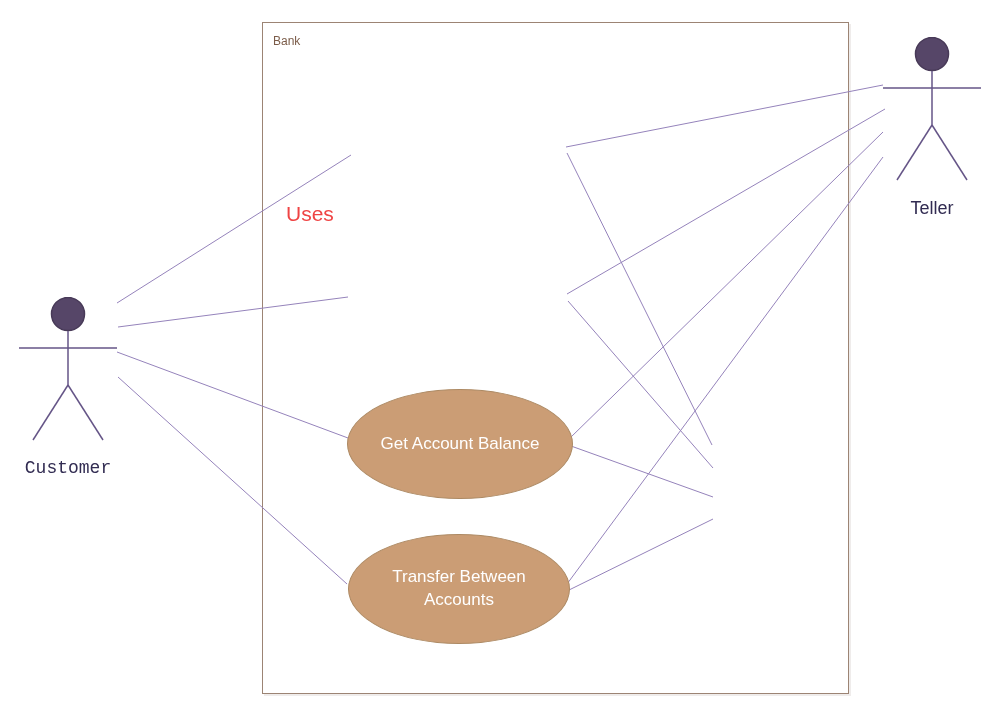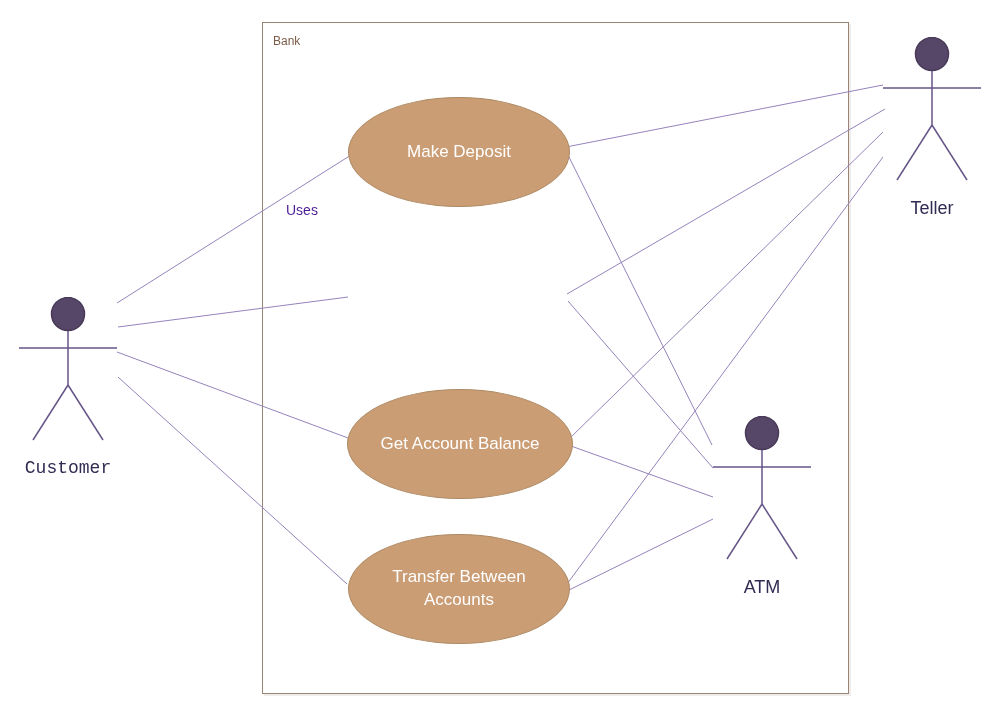--- a/index.html
+++ b/index.html
@@ -34,21 +34,21 @@
   .actor { position:absolute; width:100px; text-align:center; }
   .actor-customer { left:18px;  top:297px;font-family:Liberation Mono, monospace; }
   .actor-teller   { left:882px; top:37px;  }
   .actor-atm      { left:712px; top:416px; }
   .actor-figure { display:block; }
   .actor-figure line { stroke:#655587; stroke-width:1.5; }
   .actor-figure circle { fill:#564668; stroke:#483a58; stroke-width:1.5; }
   .actor-label { margin-top:16px; font-size:18px; color:#322c52; white-space:nowrap; }
   
   .uses-label {
-    position:absolute; left:286px; top:202px; font-size:14px; color:#4c1d95;
+    position:absolute; left:286px; top:202px; font-size:21px; color:#ef4444;
   }
 </style>
 </head>
 <body>
 
 <div class="canvas">
 
   <div class="boundary"></div>
   <div class="boundary-label">Bank</div>
 
@@ -62,23 +62,20 @@
       <line x1="570" y1="438" x2="883" y2="132" stroke="#9583bb" stroke-width="1"></line>
       <line x1="567" y1="584" x2="883" y2="157" stroke="#9583bb" stroke-width="1"></line>
       <line x1="567" y1="153" x2="712" y2="445" stroke="#9583bb" stroke-width="1"></line>
       <line x1="568" y1="301" x2="713" y2="468" stroke="#9583bb" stroke-width="1"></line>
       <line x1="571" y1="446" x2="713" y2="497" stroke="#9583bb" stroke-width="1"></line>
       <line x1="567" y1="591" x2="713" y2="519" stroke="#9583bb" stroke-width="1"></line>
     </svg>
 
   <div class="uses-label">Uses</div>
 
-  <div class="uc uc-make-deposit">
-    <div class="uc-label">Make Deposit</div>
-  </div>
   <div class="uc uc-get-account-balance">
     <div class="uc-label">Get Account Balance</div>
   </div>
   <div class="uc uc-transfer">
     <div class="uc-label">Transfer Between Accounts</div>
   </div>
 
   <div class="actor actor-customer">
     <svg class="actor-figure" width="100" height="145" viewBox="0 0 100 145">
       <circle cx="50" cy="17" r="16.5"></circle>
@@ -94,24 +91,14 @@
     <svg class="actor-figure" width="100" height="145" viewBox="0 0 100 145">
       <circle cx="50" cy="17" r="16.5"></circle>
       <line x1="50" y1="34" x2="50" y2="88"></line>
       <line x1="1" y1="51" x2="99" y2="51"></line>
       <line x1="50" y1="88" x2="15" y2="143"></line>
       <line x1="50" y1="88" x2="85" y2="143"></line>
     </svg>
     <div class="actor-label">Teller</div>
   </div>
 
-  <div class="actor actor-atm">
-    <svg class="actor-figure" width="100" height="145" viewBox="0 0 100 145">
-      <circle cx="50" cy="17" r="16.5"></circle>
-      <line x1="50" y1="34" x2="50" y2="88"></line>
-      <line x1="1" y1="51" x2="99" y2="51"></line>
-      <line x1="50" y1="88" x2="15" y2="143"></line>
-      <line x1="50" y1="88" x2="85" y2="143"></line>
-    </svg>
-    <div class="actor-label">ATM</div>
-  </div>
 
 </div>
 
 </body></html>

